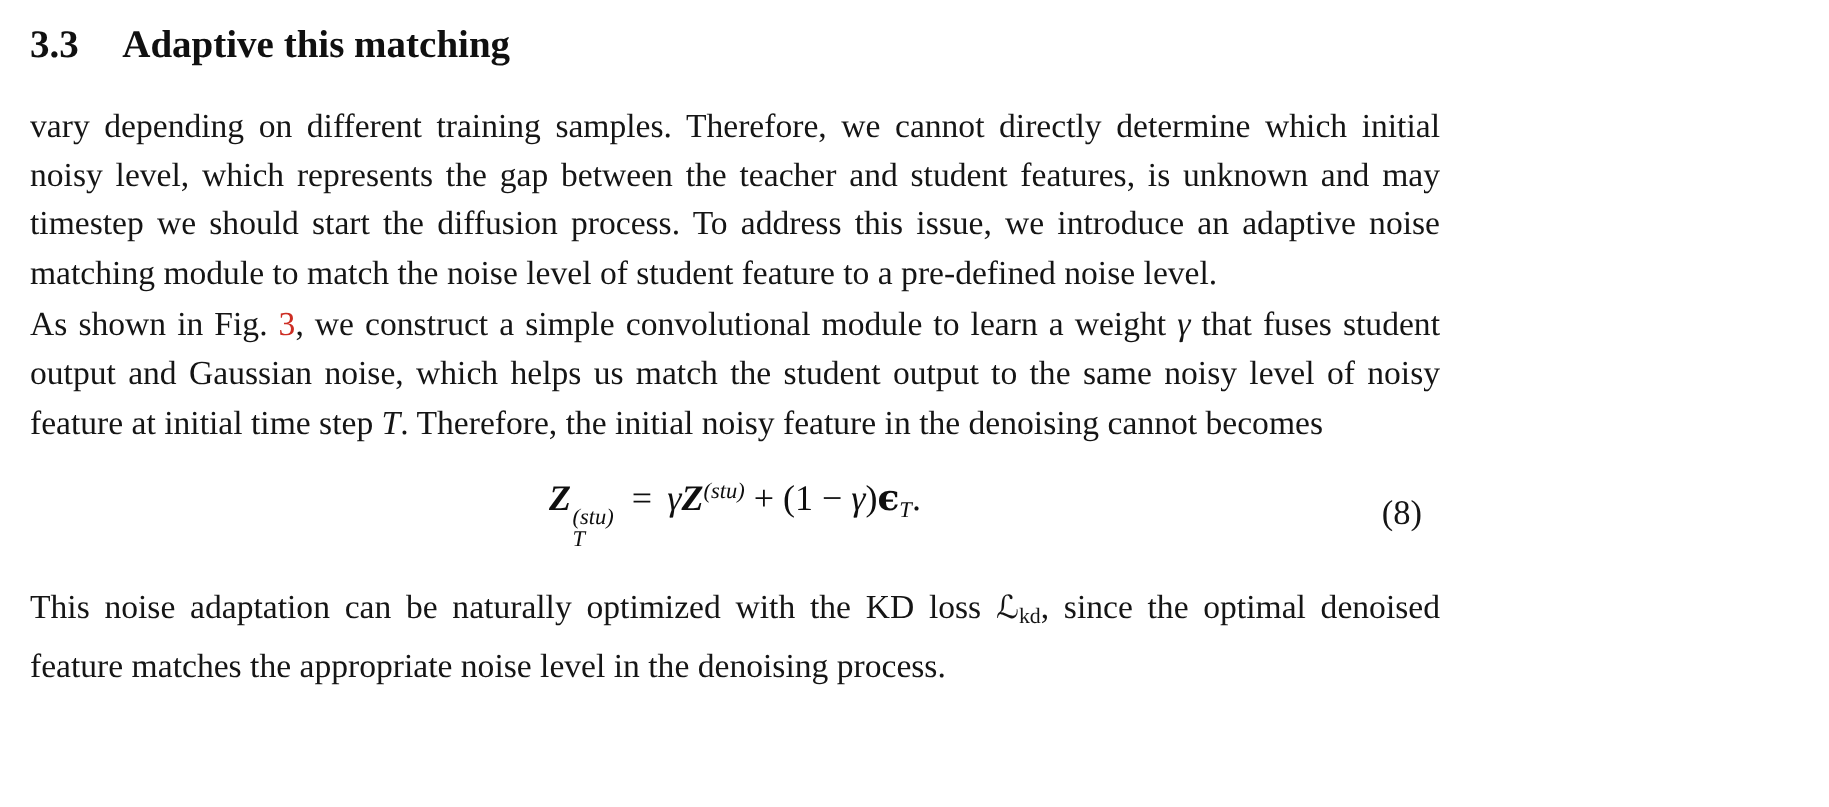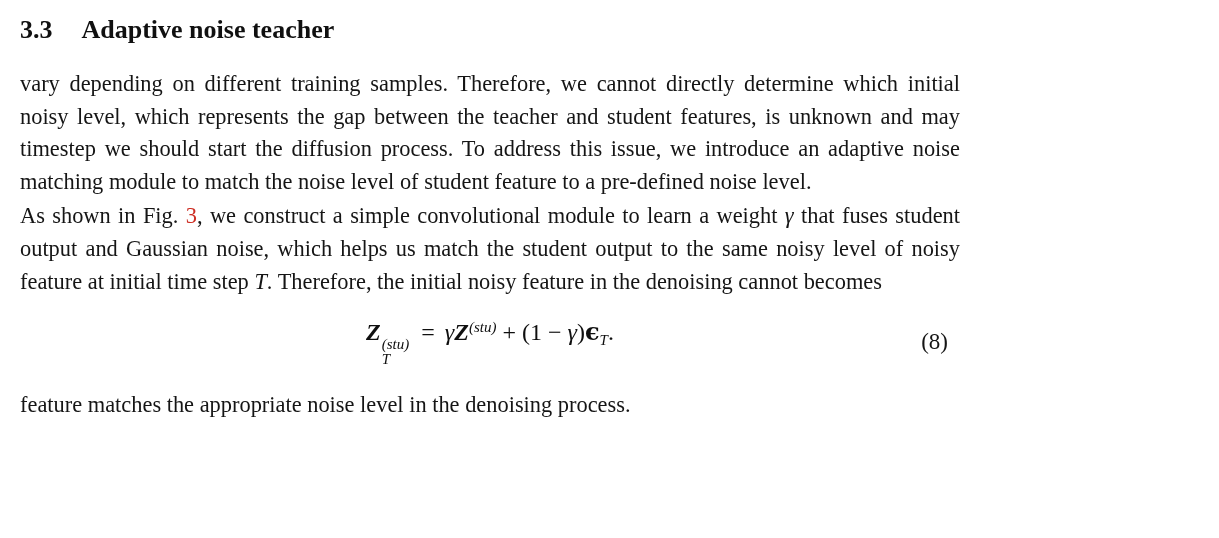--- a/index.html
+++ b/index.html
@@ -88,21 +88,21 @@
     white-space: nowrap;
   }
 </style>
 </head>
 <body>
 
 <div class="page">
 
   <div class="heading">
     <span>3.3</span>
-    <span>Adaptive noise teacher</span>
+    <span>Adaptive this matching</span>
   </div>
 
   <div class="para p1">
       <div class="line jline"><span>vary depending on different training samples. Therefore, we cannot directly determine which initial</span></div>
       <div class="line jline"><span>noisy level, which represents the gap between the teacher and student features, is unknown and may</span></div>
       <div class="line jline"><span>timestep we should start the diffusion process. To address this issue, we introduce an adaptive noise</span></div>
       <div class="line lastline"><span>matching module to match the noise level of student feature to a pre-defined noise level.</span></div>
     </div>
 
   <div class="para p2">
@@ -113,18 +113,19 @@
 
   <div class="eqrow">
     <span class="eq"><span class="mbi">Z</span><span class="supsub">
           <span>(stu)</span>
           <span>T</span>
         </span><span class="mrel">=</span><span class="mit">γ</span><span class="mbi">Z</span><span class="ssup">(stu)</span><span> + (1 − </span><span class="mit">γ</span><span>)</span><span class="eps">ϵ</span><span class="ssub">T</span><span>.</span></span>
     <span class="eqnum">(8)</span>
   </div>
 
   <div class="para p3">
+      <div class="line jline"><span>This noise adaptation can be naturally optimized with the KD loss </span><span class="mcal">ℒ</span><span class="msub2">kd</span><span>, since the optimal denoised</span></div>
       <div class="line lastline"><span>feature matches the appropriate noise level in the denoising process.</span></div>
     </div>
 
   <div class="watermark">知乎 @Taki</div>
 
 </div>
 
 </body></html>

